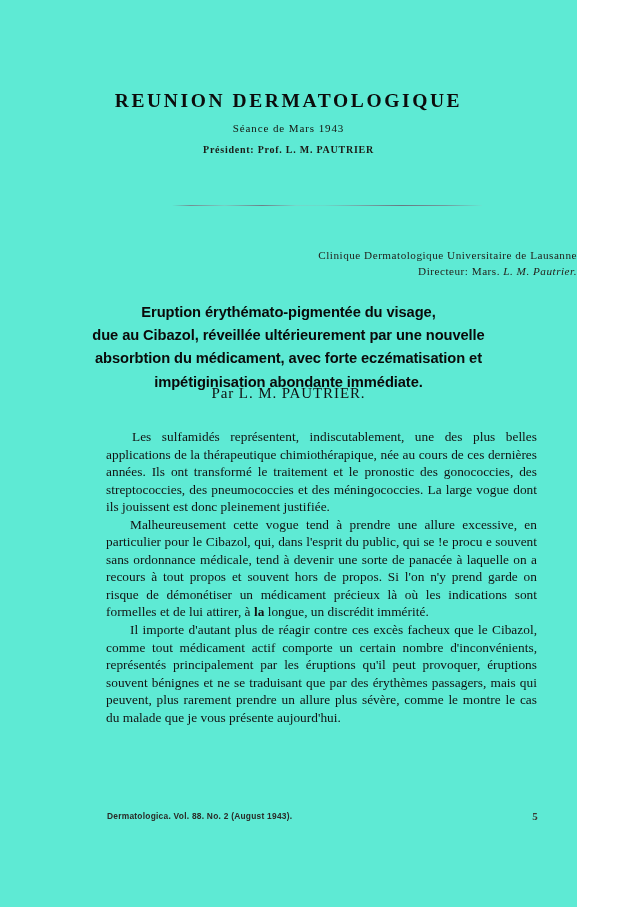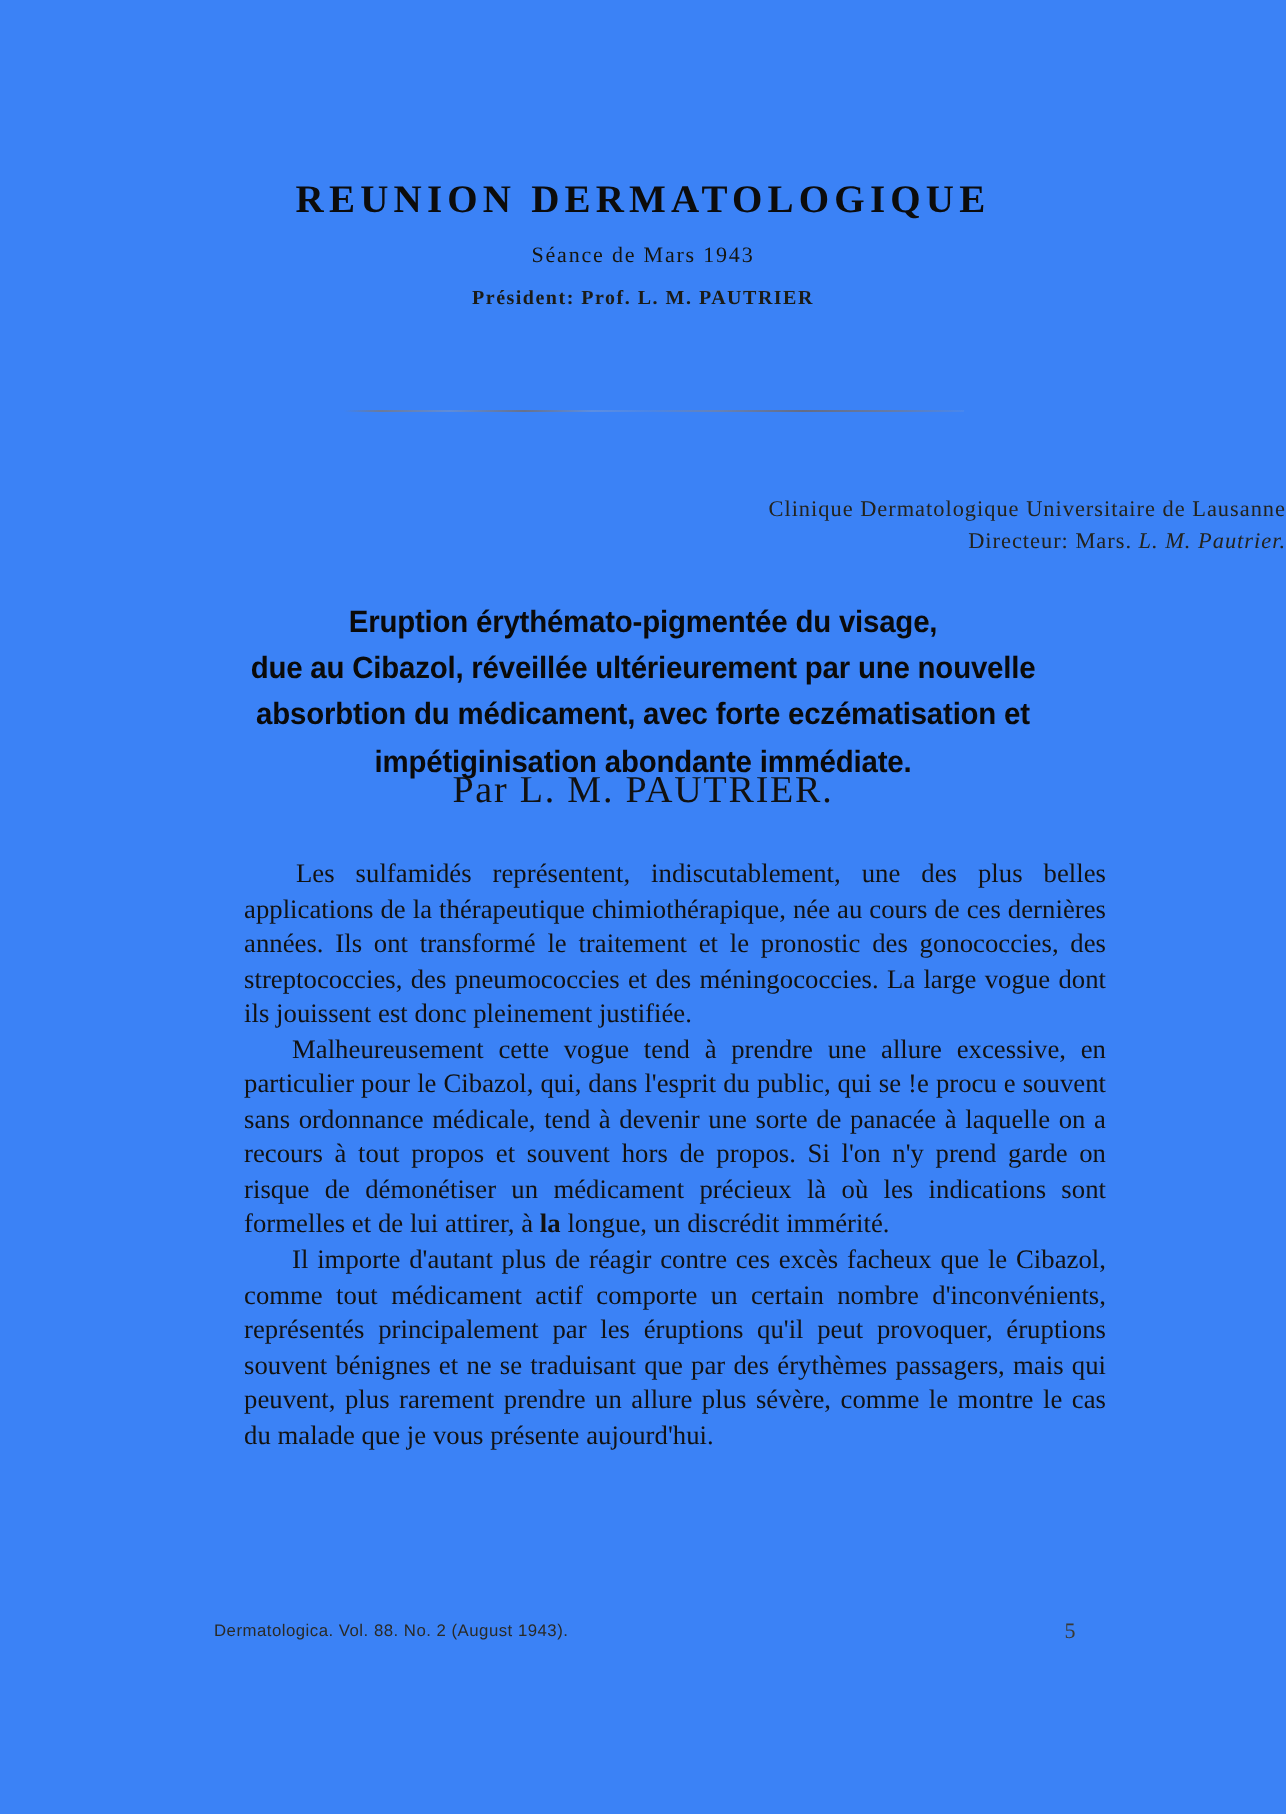--- a/index.html
+++ b/index.html
@@ -2,23 +2,23 @@
 <html><head>
 <meta charset="utf-8">
 <style>
   html, body {
     margin: 0;
     padding: 0;
     background: #ffffff;
   }
   .page {
     position: relative;
-    width: 643px;
+    width: 577px;
     height: 907px;
-    background: #3b82f6;
+    background: #5eead4;
     overflow: hidden;
     font-family: "Liberation Serif", "DejaVu Serif", serif;
     color: #101010;
   }
 
   
   .masthead {
     position: absolute;
     left: 0;
     right: 0;
@@ -100,29 +100,29 @@
     transform: scaleX(0.955);
   }
 
   
   .byline {
     position: absolute;
     left: 0;
     right: 0;
     top: 385px;
     text-align: center;
-    font-size: 19px;
+    font-size: 15px;
     letter-spacing: 0.9px;
     color: #111;
   }
 
   
   .body-text {
     position: absolute;
-    left: 122px;
+    left: 106px;
     top: 428px;
     width: 431px;
     font-size: 13.35px;
     line-height: 17.55px;
     text-align: justify;
     color: #121212;
     letter-spacing: 0.02px;
   }
   .body-text p {
     margin: 0;
@@ -136,25 +136,26 @@
   }
 
   
   .footer {
     position: absolute;
     left: 107px;
     top: 810px;
     width: 431px;
     display: flex;
     justify-content: space-between;
-    align-items: flex-start;
+    align-items: center;
     font-family: "Liberation Sans", "DejaVu Sans", sans-serif;
     font-size: 8.4px;
     letter-spacing: 0.25px;
     color: #2a2a26;
+    font-weight: bold;
   }
   .footer .page-no {
     font-family: "Liberation Serif", "DejaVu Serif", serif;
     font-size: 11px;
     color: #3a3a34;
   }
 </style>
 </head>
 <body>
 

